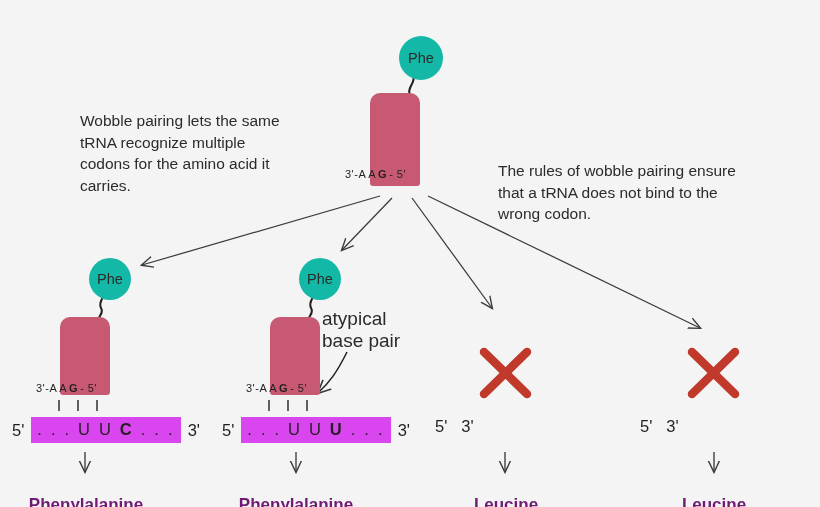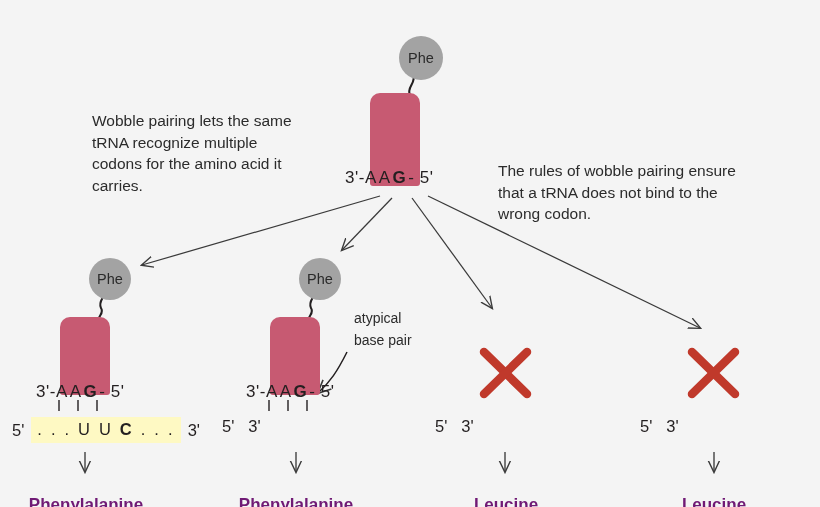--- a/index.html
+++ b/index.html
@@ -27,72 +27,72 @@
   }
 
   
   .annot {
     position: absolute;
     font-size: 15.5px;
     line-height: 21.5px;
     color: #2b2b2b;
     white-space: pre-line;
   }
-  #annot-left  { left: 92px;  top: 110px; width: 215px; }
+  #annot-left  { left: 80px;  top: 110px; width: 215px; }
   #annot-right { left: 498px; top: 160px; width: 262px; }
 
   .atypical-label {
     position: absolute;
-    left: 354px; top: 308px;
-    font-size: 14px;
+    left: 322px; top: 308px;
+    font-size: 19px;
     line-height: 21.5px;
     color: #2b2b2b;
     white-space: pre-line;
   }
 
   
   .trna { position: absolute; }
   .trna-body {
     position: absolute;
     background: #c75a72;
     border-radius: 10px 10px 3px 3px;
   }
   .aa-circle {
     position: absolute;
-    background: #a3a3a3;
+    background: #14b8a6;
     border-radius: 50%;
     display: flex;
     align-items: center;
     justify-content: center;
     font-size: 14.5px;
     color: #2b2b2b;
   }
 
   
   .anticodon {
     position: absolute;
-    font-size: 17px;
+    font-size: 11px;
     letter-spacing: 0.5px;
     white-space: nowrap;
     color: #231f20;
   }
   .anticodon .b { font-weight: bold; }
   .anticodon .sp { letter-spacing: 2.5px; }
 
   .mrna-row {
     position: absolute;
     display: flex;
     align-items: center;
     white-space: nowrap;
     font-size: 16.5px;
     color: #231f20;
   }
   .mrna-row .end { padding: 0 7px; }
   .mrna-strip {
-    background: #fef9c3;
+    background: #d946ef;
     padding: 3px 6px 4px 6px;
     letter-spacing: 2.2px;
     color: #231f20;
   }
   .mrna-strip .b { font-weight: bold; }
 
   .product {
     position: absolute;
     font-size: 17px;
     font-weight: bold;
@@ -191,20 +191,21 @@
 
   <div class="trna">
     <div class="aa-circle" style="left:299px; top:258px; width:42px; height:42px;">Phe</div>
     <div class="trna-body" style="left:270px; top:317px; width:50px; height:78px;"></div>
   </div>
   <div class="anticodon" style="left:246px; top:382px;">
     <span>3'-</span><span class="sp">A</span><span class="sp">A</span><span class="b sp">G</span><span>- 5'</span>
   </div>
   <div class="mrna-row" style="left:215px; top:417px;">
     <span class="end">5'</span>
+    <span class="mrna-strip"><span>. . . U U </span><span class="b">U</span><span> . . .</span></span>
     <span class="end">3'</span>
   </div>
   <div class="product" style="left:210px; top:475px; width:172px;">Phenylalanine</div>
 
   <div class="mrna-row" style="left:428px; top:417px;">
     <span class="end">5'</span>
     <span class="end">3'</span>
   </div>
   <div class="product" style="left:420px; top:475px; width:172px;">Leucine</div>
 

